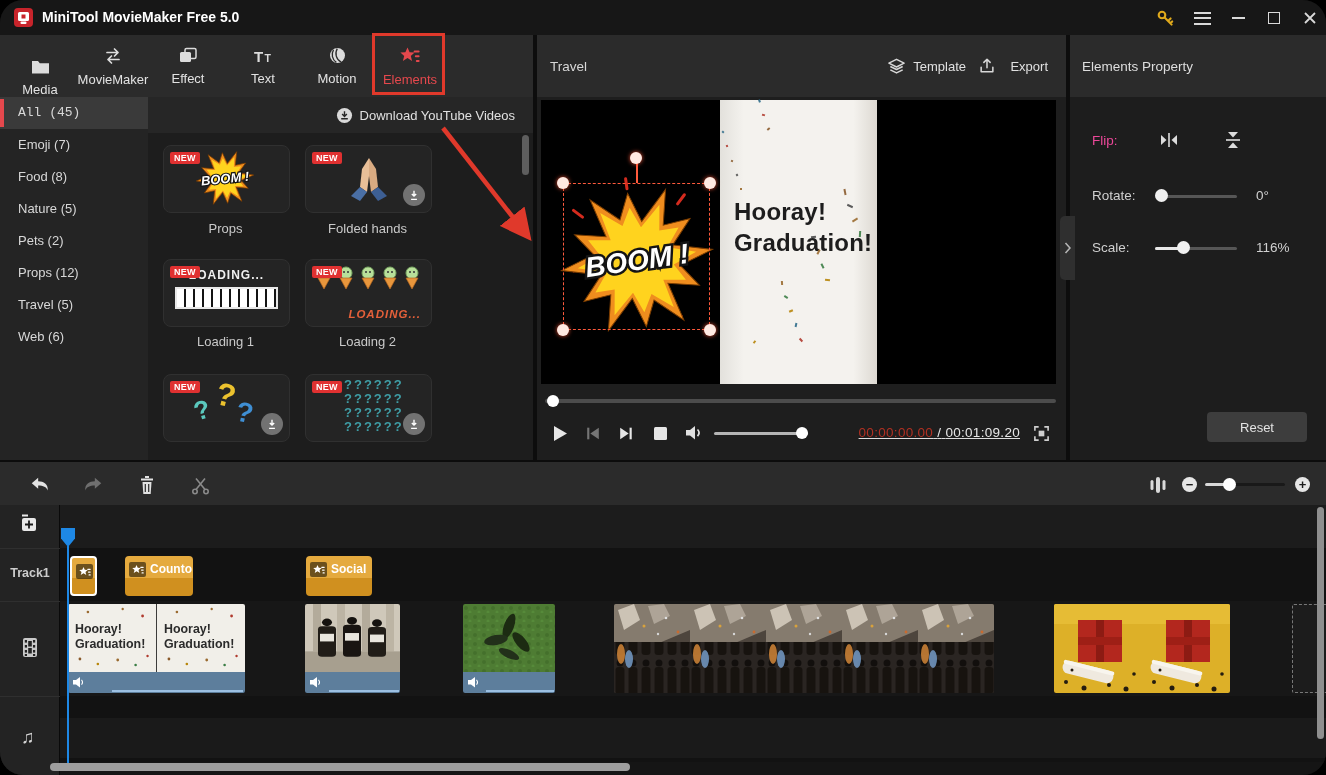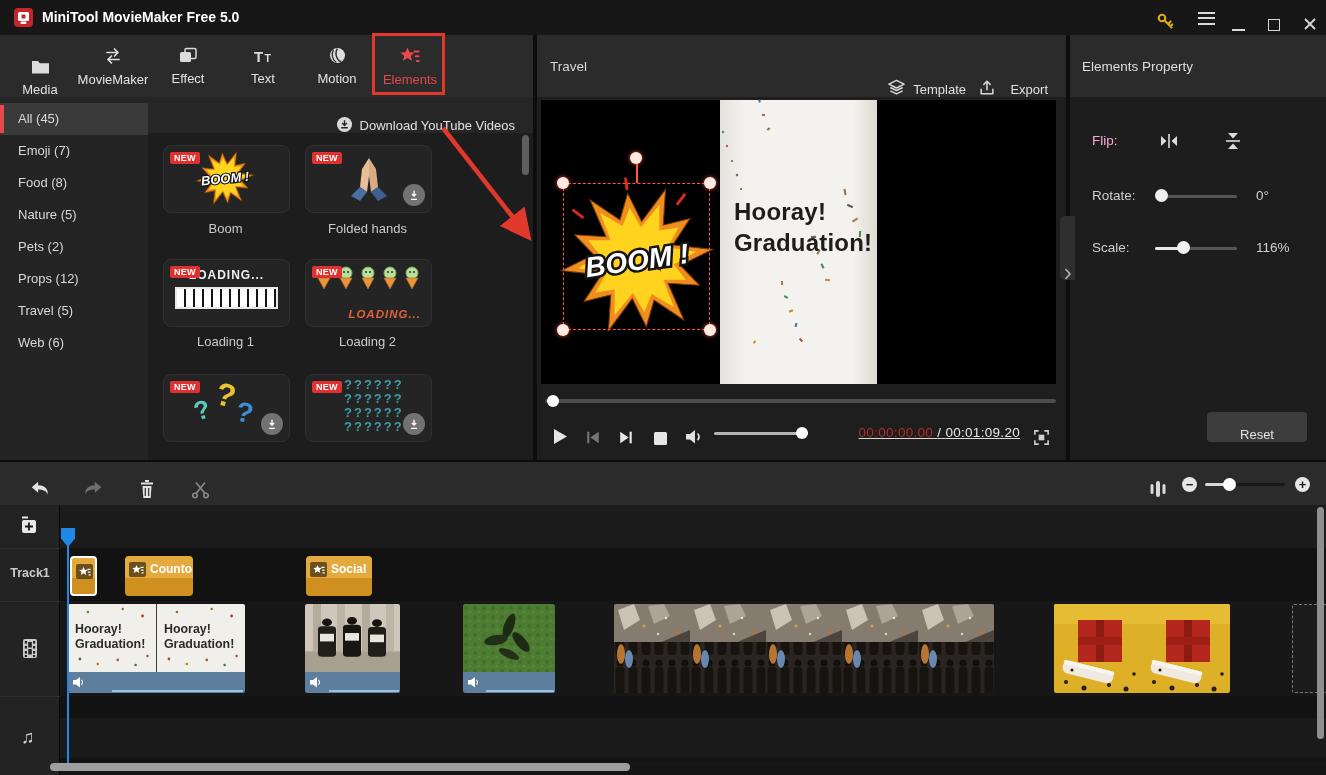--- a/index.html
+++ b/index.html
@@ -1,29 +1,29 @@
 <!DOCTYPE html>
 <html><head>
 <meta charset="utf-8">
 <style>
   html,body{margin:0;padding:0;background:#000;}
-  .app{position:relative;width:1326px;height:775px;background:#0d0d0d;font-family:"Liberation Sans",sans-serif;overflow:hidden;color:#ddd;-webkit-font-smoothing:antialiased;}
+  .app{position:relative;width:1326px;height:775px;background:#0d0d0d;font-family:"Liberation Sans",sans-serif;overflow:hidden;color:#ddd;border-radius:23px;-webkit-font-smoothing:antialiased;}
   .abs{position:absolute;}
   .panel{background:#1d1d1d;}
   .hdr{background:#2b2b2b;}
   .tab{display:flex;flex-direction:column;align-items:center;justify-content:center;gap:6px;width:70px;height:62px;color:#e2e2e2;font-size:13px;}
   .tab svg{display:block;}
   .side-item{height:32px;line-height:32px;padding-left:18px;font-size:13px;color:#d8d8d8;position:relative;}
   .side-item.active{background:#3a3a3a;}
   .side-item.active::before{content:"";position:absolute;left:0;top:2px;bottom:2px;width:4px;background:#e5484d;}
   .card{position:absolute;width:125px;height:66px;background:#242424;border:1px solid #303030;border-radius:8px;overflow:hidden;}
   .badge{position:absolute;left:6px;top:6px;background:#e03131;color:#fff;font-size:9px;font-weight:bold;padding:1px 4px;border-radius:2px;letter-spacing:.3px;z-index:3;}
   .dlbtn{position:absolute;right:6px;bottom:6px;width:22px;height:22px;border-radius:50%;background:rgba(125,125,125,.88);display:flex;align-items:center;justify-content:center;z-index:3;}
   .cardlabel{position:absolute;width:125px;text-align:center;font-size:13px;color:#c9c9c9;}
-  .ctrl{display:flex;align-items:flex-end;justify-content:center;}
+  .ctrl{display:flex;align-items:center;justify-content:center;}
   .circlebtn{width:15px;height:15px;border-radius:50%;background:#e6e6e6;color:#1a1a1a;font-size:13px;font-weight:bold;line-height:14px;text-align:center;}
   .clip-el{position:absolute;top:556px;height:40px;border-radius:4px;background:linear-gradient(#e5aa3e 0 55%,#d0901f 55% 100%);box-sizing:border-box;display:flex;align-items:flex-start;padding:6px 4px 0 4px;gap:4px;overflow:hidden;}
   .starchip{width:17px;height:15px;border-radius:2px;background:rgba(25,20,8,.6);display:flex;align-items:center;justify-content:center;flex:0 0 auto;}
   .cliptext{font-size:12px;color:#fff;white-space:nowrap;}
   .vclip{position:absolute;top:604px;height:89px;border-radius:2px;overflow:hidden;background:#000;}
   .vframes{display:flex;height:68px;}
   .audiobar{position:absolute;left:0;right:0;bottom:0;height:21px;background:#5d7e9c;}
   .audioline{position:absolute;bottom:1px;left:25%;width:74%;height:2px;background:#9cc0e2;}
   .hooray-big{font-size:24px;font-weight:bold;color:#1d1d1d;line-height:31px;letter-spacing:.2px;}
   .hdl{position:absolute;width:12px;height:12px;border-radius:50%;background:#ffeae2;box-shadow:0 0 4px rgba(255,90,60,.9);z-index:6;}
@@ -209,21 +209,21 @@
     </div>
     <div class="abs tab" style="left:375px;top:0;color:#e5484d;">
       <svg width="20" height="20" viewBox="0 0 20 20">
           <use href="#ic-elem"></use>
         </svg>
       <span>Elements</span>
     </div>
   </div>
 
   <div class="abs" style="left:0;top:97px;width:148px;height:363px;background:#242424;">
-    <div class="side-item active" style="margin-top:6px;"><span>All (45)</span></div>
+    <div class="side-item active" style="font-family:Liberation Mono, monospace;"><span>All (45)</span></div>
     <div class="side-item"><span>Emoji (7)</span></div>
     <div class="side-item"><span>Food (8)</span></div>
     <div class="side-item"><span>Nature (5)</span></div>
     <div class="side-item"><span>Pets (2)</span></div>
     <div class="side-item"><span>Props (12)</span></div>
     <div class="side-item"><span>Travel (5)</span></div>
     <div class="side-item"><span>Web (6)</span></div>
   </div>
 
   <div class="abs panel" style="left:148px;top:97px;width:385px;height:363px;">
@@ -240,21 +240,21 @@
     <div class="card" style="left:15px;top:48px;">
       <span class="badge">NEW</span>
       <svg width="123" height="64" viewBox="0 0 123 64">
         <g transform="rotate(-6 61 32)">
           <polygon fill="#ef8d1e" stroke="#7a3c00" stroke-width="0.7" points="61.0,6.5 64.8,17.9 75.4,7.0 72.6,20.4 83.1,19.3 75.1,28.2 89.8,32.0 76.8,36.2 83.1,44.7 71.3,42.3 75.4,57.0 65.2,47.8 61.0,57.5 57.2,46.1 46.6,57.0 49.4,43.6 38.9,44.7 46.9,35.8 32.2,32.0 45.2,27.8 38.9,19.3 50.7,21.7 46.6,7.0 56.8,16.2"></polygon>
           <polygon fill="#ffd31e" points="61.0,12.0 64.3,19.8 72.3,12.4 71.0,22.0 78.3,22.0 73.2,28.7 83.7,32.0 74.7,35.7 78.3,42.0 69.9,40.9 72.3,51.6 64.7,45.7 61.0,52.0 57.7,44.2 49.7,51.6 51.0,42.0 43.7,42.0 48.8,35.3 38.3,32.0 47.3,28.3 43.7,22.0 52.1,23.1 49.7,12.4 57.3,18.3"></polygon>
           <text x="61" y="37" text-anchor="middle" font-size="13" font-weight="bold" font-style="italic" fill="#fff" stroke="#141414" stroke-width="2.4" paint-order="stroke">BOOM !</text>
         </g>
       </svg>
     </div>
-    <div class="cardlabel" style="left:15px;top:124px;">Boom</div>
+    <div class="cardlabel" style="left:15px;top:124px;">Props</div>
 
     <div class="card" style="left:157px;top:48px;">
       <span class="badge">NEW</span>
       <div class="abs" style="left:41px;top:8px;">
         <svg width="44" height="50" viewBox="0 0 44 50">
           <path d="M22 4 L15 15 L13 33 L20 38 L22 22 Z" fill="#e8bf98"></path>
           <path d="M22 4 L29 15 L31 33 L24 38 L22 22 Z" fill="#d9ab82"></path>
           <path d="M13 33 L4 42 L13 47 L20 38 Z" fill="#4a6fa5"></path>
           <path d="M31 33 L40 42 L31 47 L24 38 Z" fill="#3d5f94"></path>
         </svg>
@@ -480,21 +480,21 @@
             <rect x="6" y="6" width="6" height="6" fill="#cfcfcf"></rect>
           </svg>
       </div>
     </div>
   </div>
 
   <div class="abs panel" style="left:1070px;top:35px;width:256px;height:425px;">
     <div class="abs hdr" style="left:0;top:0;width:256px;height:62px;">
       <span class="abs" style="left:12px;top:24px;font-size:13.5px;color:#dedede;">Elements Property</span>
     </div>
-    <span class="abs" style="left:22px;top:98px;font-size:13.5px;color:#f9a8d4;">Flip:</span>
+    <span class="abs" style="left:22px;top:98px;font-size:13.5px;color:#ec4899;">Flip:</span>
     <div class="abs ctrl" style="left:88px;top:94px;width:22px;height:22px;">
       <svg width="20" height="20" viewBox="0 0 20 20">
           <g fill="#dcdcdc">
             <polygon points="2,5 2,15 7.5,10"></polygon>
             <rect x="9.2" y="3" width="1.6" height="14"></rect>
             <polygon points="18,5 18,15 12.5,10"></polygon>
           </g>
         </svg>
     </div>
     <div class="abs ctrl" style="left:152px;top:94px;width:22px;height:22px;">

